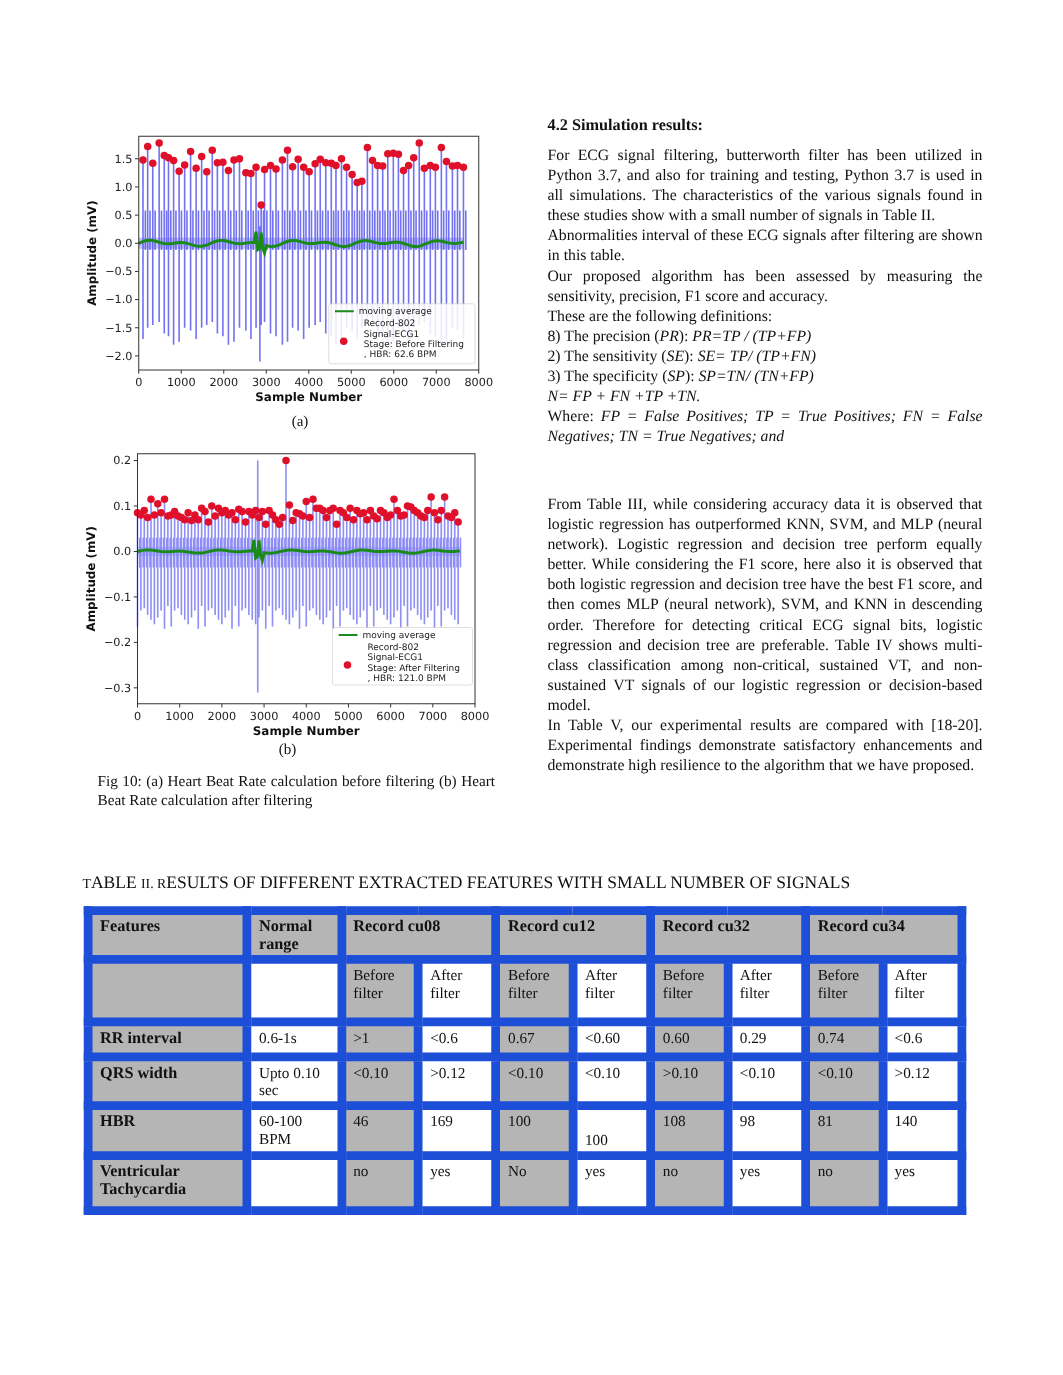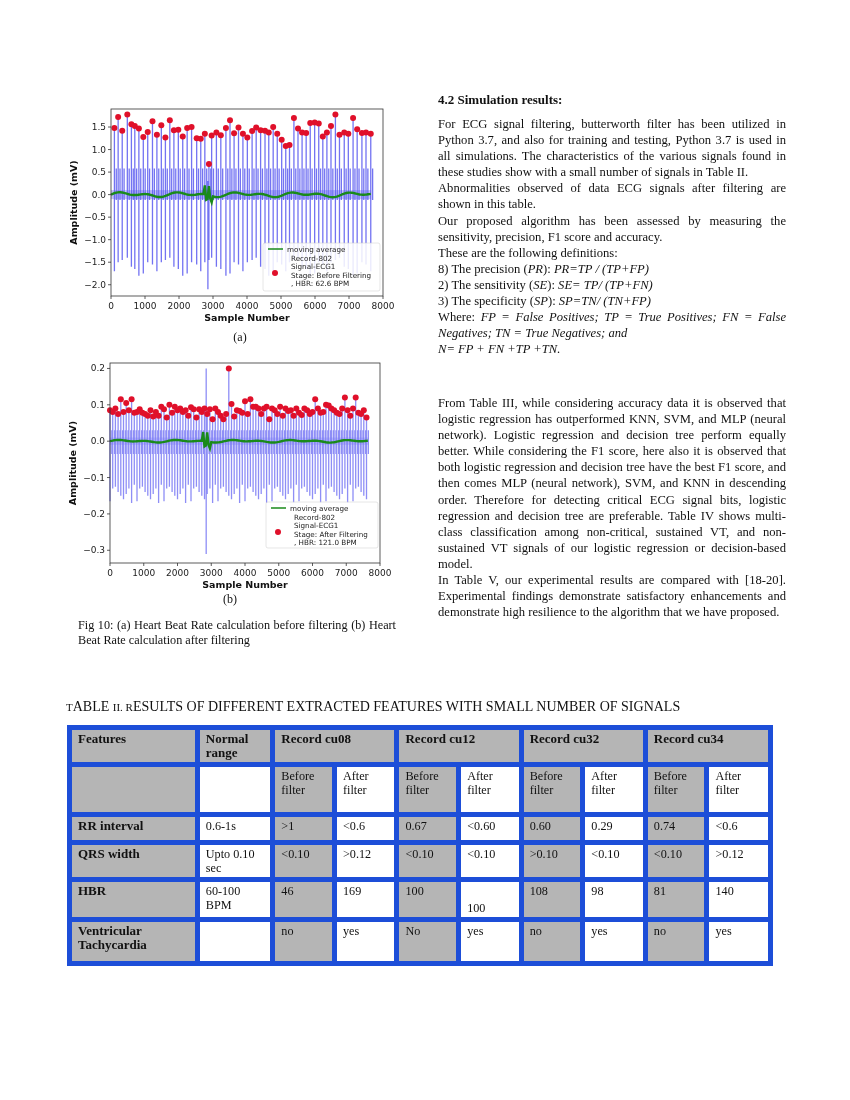--- a/index.html
+++ b/index.html
@@ -9,21 +9,21 @@
   .cap-sub{position:absolute;font-size:12px;text-align:center;}
   .figcap{position:absolute;left:78px;top:618px;width:318px;font-size:12.2px;line-height:14.5px;text-align:justify;text-align-last:left;}
   .right{position:absolute;left:438px;width:348px;font-size:12.6px;line-height:16.1px;}
   .right p{margin:0;text-align:justify;}
   .right .last{text-align-last:left;}
   h2{position:absolute;left:438px;top:92px;margin:0;font-size:13px;font-weight:bold;}
   i{font-style:italic;}
   .tcap{position:absolute;left:66px;top:699px;font-size:11px;letter-spacing:0;}
   .tcap .sc{font-size:14px;}
   table{position:absolute;left:67px;top:725px;border-collapse:collapse;width:706px;font-size:12.2px;line-height:14px;}
-  td{border:5px solid #1d4ed8;vertical-align:top;padding:2px 6px 2px 6px;}
+  td{border:7px solid #1d4ed8;vertical-align:top;padding:2px 6px 2px 6px;}
   .g{background:#b5b5b5;}
   .b{font-weight:bold;font-size:13px;}
 </style>
 </head>
 <body>
 
 <div class="chart" style="left:60px;top:100px;">
   <svg id="svg-a" width="335" height="230">
       <path d="M54.4,27.925301204819306L54.4,171.2168674698795M56.269999999999996,68.47951807228917L56.269999999999996,100.02168674698795M58.14,17.110843373493992L58.14,162.20481927710844M60.01,68.47951807228917L60.01,100.02168674698795M62.22,30.628915662650627L62.22,159.95180722891567M64.09,68.47951807228917L64.09,100.02168674698795M67.32,14.407228915662643L67.32,157.6987951807229M69.19,68.47951807228917L69.19,100.02168674698795M71.4,24.32048192771086L71.4,166.710843373494M73.27,68.47951807228917L73.27,100.02168674698795M74.8,26.122891566265082L74.8,168.96385542168673M76.67,68.47951807228917L76.67,100.02168674698795M78.88,28.375903614457854L78.88,175.72289156626508M80.75,68.47951807228917L80.75,100.02168674698795M83.3,36.93734939759037L83.3,173.4698795180723M85.16999999999999,68.47951807228917L85.16999999999999,100.02168674698795M87.72,31.9807228915663L87.72,162.20481927710844M89.59,68.47951807228917L89.59,100.02168674698795M92.47999999999999,21.16626506024099L92.47999999999999,164.4578313253012M94.35,68.47951807228917L94.35,100.02168674698795M96.9,34.684337349397595L96.9,171.2168674698795M98.77000000000001,68.47951807228917L98.77000000000001,100.02168674698795M101.32,25.221686746987984L101.32,162.20481927710844M103.19,68.47951807228917L103.19,100.02168674698795M105.4,37.387951807228916L105.4,159.95180722891567M107.27000000000001,68.47951807228917L107.27000000000001,100.02168674698795M109.82,20.265060240963862L109.82,157.6987951807229M111.69,68.47951807228917L111.69,100.02168674698795M113.9,30.178313253012078L113.9,166.710843373494M115.77,68.47951807228917L115.77,100.02168674698795M118.32,29.7277108433735L118.32,168.96385542168673M120.19,68.47951807228917L120.19,100.02168674698795M122.74,36.48674698795182L122.74,175.72289156626508M124.61,68.47951807228917L124.61,100.02168674698795M127.16000000000001,27.925301204819306L127.16000000000001,173.4698795180723M129.03,68.47951807228917L129.03,100.02168674698795M131.57999999999998,27.02409638554218L131.57999999999998,162.20481927710844M133.45,68.47951807228917L133.45,100.02168674698795M136.68,38.28915662650604L136.68,164.4578313253012M138.55,68.47951807228917L138.55,100.02168674698795M140.76,38.73975903614459L140.76,171.2168674698795M142.63,68.47951807228917L142.63,100.02168674698795M144.83999999999997,33.7831325301205L144.83999999999997,162.20481927710844M146.70999999999998,68.47951807228917L146.70999999999998,100.02168674698795M148.92000000000002,63.97349397590361L148.92000000000002,159.95180722891567M150.79000000000002,68.47951807228917L150.79000000000002,100.02168674698795M151.64,35.58554216867472L151.64,157.6987951807229M153.51,68.47951807228917L153.51,100.02168674698795M156.4,32.43132530120485L156.4,166.710843373494M158.26999999999998,68.47951807228917L158.26999999999998,100.02168674698795M160.82,35.13493975903614L160.82,168.96385542168673M162.69,68.47951807228917L162.69,100.02168674698795M165.92000000000002,27.925301204819306L165.92000000000002,175.72289156626508M167.79000000000002,68.47951807228917L167.79000000000002,100.02168674698795M170,20.265060240963862L170,173.4698795180723M171.87,68.47951807228917L171.87,100.02168674698795M174.07999999999998,33.33253012048192L174.07999999999998,162.20481927710844M175.95,68.47951807228917L175.95,100.02168674698795M178.5,27.47469879518073L178.5,164.4578313253012M180.37,68.47951807228917L180.37,100.02168674698795M182.92,33.7831325301205L182.92,171.2168674698795M184.79,68.47951807228917L184.79,100.02168674698795M187.34,37.387951807228916L187.34,162.20481927710844M189.21,68.47951807228917L189.21,100.02168674698795M192.10000000000002,31.079518072289176L192.10000000000002,159.95180722891567M193.97,68.47951807228917L193.97,100.02168674698795M196.17999999999998,27.47469879518073L196.17999999999998,157.6987951807229M198.05,68.47951807228917L198.05,100.02168674698795M200.60000000000002,30.178313253012078L200.60000000000002,166.710843373494M202.47,68.47951807228917L202.47,100.02168674698795M205.02,30.628915662650627L205.02,168.96385542168673M206.89,68.47951807228917L206.89,100.02168674698795M208.76,32.43132530120485L208.76,175.72289156626508M210.63,68.47951807228917L210.63,100.02168674698795M213.17999999999998,27.02409638554218L213.17999999999998,173.4698795180723M215.05,68.47951807228917L215.05,100.02168674698795M217.26,33.7831325301205L217.26,162.20481927710844M219.13,68.47951807228917L219.13,100.02168674698795M221.67999999999998,39.64096385542172L221.67999999999998,164.4578313253012M223.55,68.47951807228917L223.55,100.02168674698795M225.76,45.94939759036146L225.76,171.2168674698795M227.63,68.47951807228917L227.63,100.02168674698795M229.5,45.04819277108436L229.5,162.20481927710844M231.37,68.47951807228917L231.37,100.02168674698795M233.92,18.01204819277109L233.92,159.95180722891567M235.79,68.47951807228917L235.79,100.02168674698795M238,28.375903614457854L238,157.6987951807229M239.87,68.47951807228917L239.87,100.02168674698795M242.08,32.43132530120485L242.08,166.710843373494M243.95,68.47951807228917L243.95,100.02168674698795M246.16,32.88192771084337L246.16,168.96385542168673M248.03,68.47951807228917L248.03,100.02168674698795M250.24,22.968674698795184L250.24,175.72289156626508M252.11,68.47951807228917L252.11,100.02168674698795M254.66,22.518072289156635L254.66,173.4698795180723M256.53,68.47951807228917L256.53,100.02168674698795M258.74,23.419277108433732L258.74,162.20481927710844M260.61,68.47951807228917L260.61,100.02168674698795M262.82000000000005,36.48674698795182L262.82000000000005,164.4578313253012M264.69,68.47951807228917L264.69,100.02168674698795M266.9,32.43132530120485L266.9,171.2168674698795M268.77,68.47951807228917L268.77,100.02168674698795M270.98,26.122891566265082L270.98,162.20481927710844M272.85,68.47951807228917L272.85,100.02168674698795M275.4,14.407228915662643L275.4,159.95180722891567M277.27,68.47951807228917L277.27,100.02168674698795M279.48,34.684337349397595L279.48,157.6987951807229M281.35,68.47951807228917L281.35,100.02168674698795M284.24,32.43132530120485L284.24,166.710843373494M286.11,68.47951807228917L286.11,100.02168674698795M288.32000000000005,33.7831325301205L288.32000000000005,168.96385542168673M290.19,68.47951807228917L290.19,100.02168674698795M293.08000000000004,18.01204819277109L293.08000000000004,175.72289156626508M294.95,68.47951807228917L294.95,100.02168674698795M297.15999999999997,29.277108433734952L297.15999999999997,173.4698795180723M299.03,68.47951807228917L299.03,100.02168674698795M301.91999999999996,32.88192771084337L301.91999999999996,162.20481927710844M303.78999999999996,68.47951807228917L303.78999999999996,100.02168674698795M306,32.43132530120485L306,164.4578313253012M307.87,68.47951807228917L307.87,100.02168674698795M310.76,33.7831325301205L310.76,171.2168674698795M312.63,68.47951807228917L312.63,100.02168674698795M147.9,81.0963855421687L147.9,189.24096385542168" stroke="#5a5af0" stroke-width="1.3" fill="none" opacity="0.85"></path>
       <rect x="51" y="90.10843373493977" width="260.1" height="9.012048192771104" fill="#5a5af0" opacity="0.35"></rect>
@@ -282,28 +282,28 @@
       <text x="234" y="189.9" font-family="DejaVu Sans, sans-serif" font-size="7.2" fill="#222">, HBR: 121.0 BPM</text>
     </svg>
 </div>
 <div class="cap-sub" style="left:190px;top:592px;width:80px;">(b)</div>
 
 <div class="figcap">Fig 10: (a) Heart Beat Rate calculation before filtering (b) Heart Beat Rate calculation after filtering</div>
 
 <h2>4.2  Simulation results:</h2>
 <div class="right" style="top:116px;">
   <p class="last">For ECG signal filtering, butterworth filter has been utilized in Python 3.7, and also for training and testing, Python 3.7 is used in all simulations. The characteristics of the various signals found in these studies show with a small number of signals in Table II.</p>
-  <p class="last">Abnormalities observed of data ECG signals after filtering are shown in this table.</p>
+  <p class="last">Abnormalities interval of these ECG signals after filtering are shown in this table.</p>
   <p class="last">Our proposed algorithm has been assessed by measuring the sensitivity, precision, F1 score and accuracy.</p>
   <p class="last">These are the following definitions:</p>
   <p class="last"><span>8)  The precision (</span><i>PR</i><span>): </span><i>PR=TP / (TP+FP)</i></p>
   <p class="last"><span>2) The sensitivity (</span><i>SE</i><span>): </span><i>SE= TP/ (TP+FN)</i></p>
   <p class="last"><span>3)  The specificity (</span><i>SP</i><span>): </span><i>SP=TN/ (TN+FP)</i></p>
+  <p class="last"><i>N= FP + FN +TP +TN.</i></p>
   <p class="last" style="text-align:justify;text-align-last:left;"><span>Where: </span><i>FP = False Positives; TP = True Positives; FN = False Negatives; TN = True Negatives; and</i></p>
-  <p class="last"><i>N= FP + FN +TP +TN.</i></p>
 </div>
 <div class="right" style="top:395px;">
   <p class="last">From Table III, while considering accuracy data it is observed that logistic regression has outperformed KNN, SVM, and MLP (neural network). Logistic regression and decision tree perform equally better. While considering the F1 score, here also it is observed that both logistic regression and decision tree have the best F1 score, and then comes MLP (neural network), SVM, and KNN in descending order. Therefore for detecting critical ECG signal bits, logistic regression and decision tree are preferable. Table IV shows multi-class classification among non-critical, sustained VT, and non-sustained VT signals of our logistic regression or decision-based model.</p>
   <p class="last">In Table V, our experimental results are compared with [18-20]. Experimental findings demonstrate satisfactory enhancements and demonstrate high resilience to the algorithm that we have proposed.</p>
 </div>
 
 <div class="tcap"><span>T</span><span class="sc">ABLE </span><span>II. R</span><span class="sc">ESULTS OF DIFFERENT EXTRACTED FEATURES WITH SMALL NUMBER OF SIGNALS</span></div>
 
 <table>
   <colgroup>

